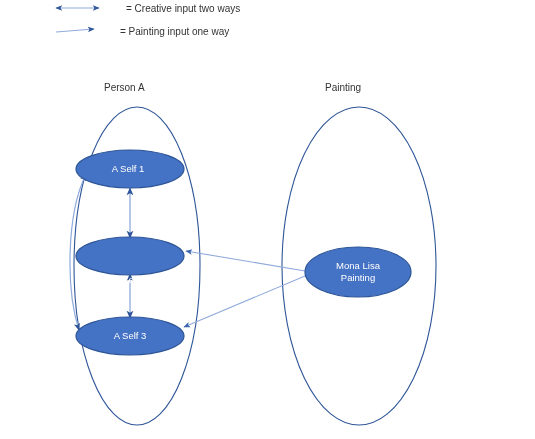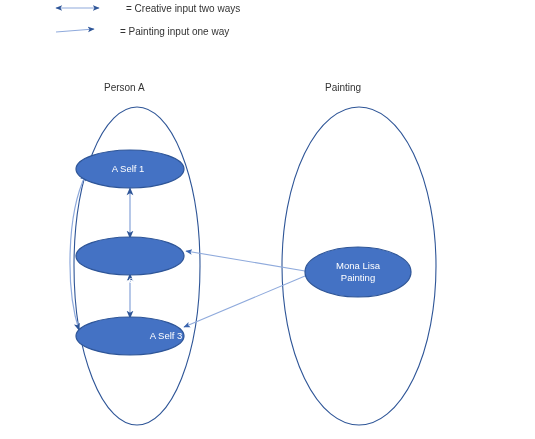--- a/index.html
+++ b/index.html
@@ -102,15 +102,15 @@
 </svg>
 
 <div class="legend-text" id="legend-two-ways-label">= Creative input two ways</div>
 <div class="legend-text" id="legend-one-way-label">= Painting input one way</div>
 
 <div class="group-label" id="person-a-label">Person A</div>
 <div class="group-label" id="painting-label">Painting</div>
 
 <div class="node-text" style="left:76px; top:163px; width:104px;">A Self 1</div>
 <div class="node-text" style="left:76px; top:250px; width:108px;margin-top:24px;">A Self 2</div>
-<div class="node-text" style="left:76px; top:330px; width:108px;padding-left:36px;">A Self 3</div>
+<div class="node-text" style="left:76px; top:330px; width:108px;">A Self 3</div>
 <div class="node-text" style="left:305px; top:260px; width:106px;">Mona Lisa
 Painting</div>
 
 </body></html>

